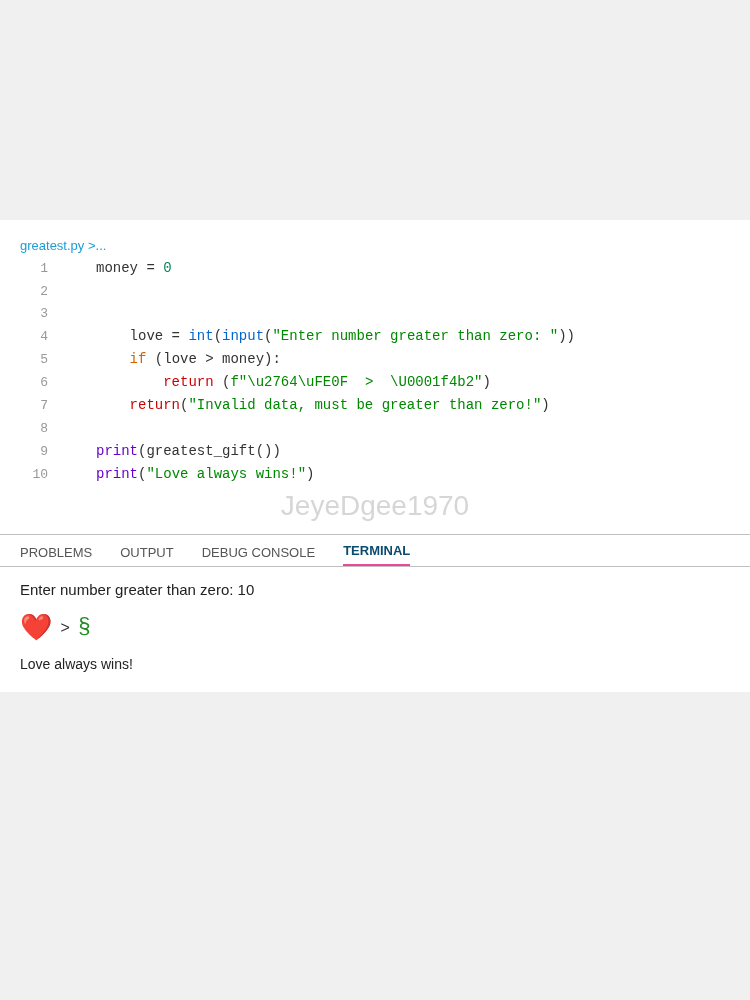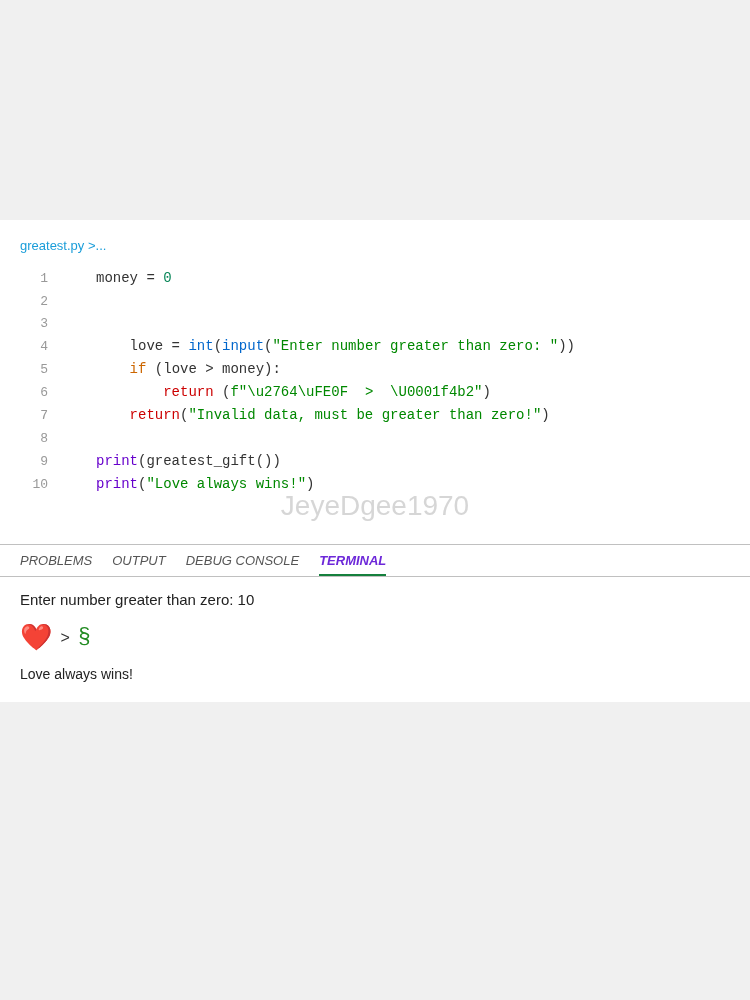--- a/index.html
+++ b/index.html
@@ -21,21 +21,21 @@
     .editor-area {
       background: #ffffff;
       width: 100%;
       padding: 18px 20px 18px 20px;
     }
 
     .file-tab {
       font-family: Arial, sans-serif;
       font-size: 13px;
       color: #1a9dd9;
-      margin-bottom: 14px;
+      margin-bottom: 4px;
     }
 
     .code-block {
       font-size: 14px;
       line-height: 1.65;
     }
 
     .code-line {
       display: flex;
       align-items: baseline;
@@ -70,38 +70,37 @@
 
     .divider {
       width: 100%;
       height: 1px;
       background: #c0c0c0;
       margin-top: 0;
     }
 
     .panel-tabs {
       display: flex;
-      align-items: flex-start;
+      align-items: flex-end;
       padding: 8px 20px 0 20px;
       background: #ffffff;
-      gap: 20px;
-      font-style: italic;
+      gap: 28px;
     }
 
     .panel-tab {
       font-family: Arial, sans-serif;
       font-size: 13px;
       color: #555;
       padding-bottom: 6px;
       cursor: pointer;
     }
 
     .panel-tab.active {
-      color: #6d28d9;
-      border-bottom: 2px solid #15803d;
+      color: #0c4a6e;
+      border-bottom: 2px solid #ec4899;
       font-weight: 600;
     }
 
     .terminal-area {
       background: #ffffff;
       padding: 12px 20px 20px 20px;
     }
 
     .terminal-line {
       font-family: Arial, sans-serif;

